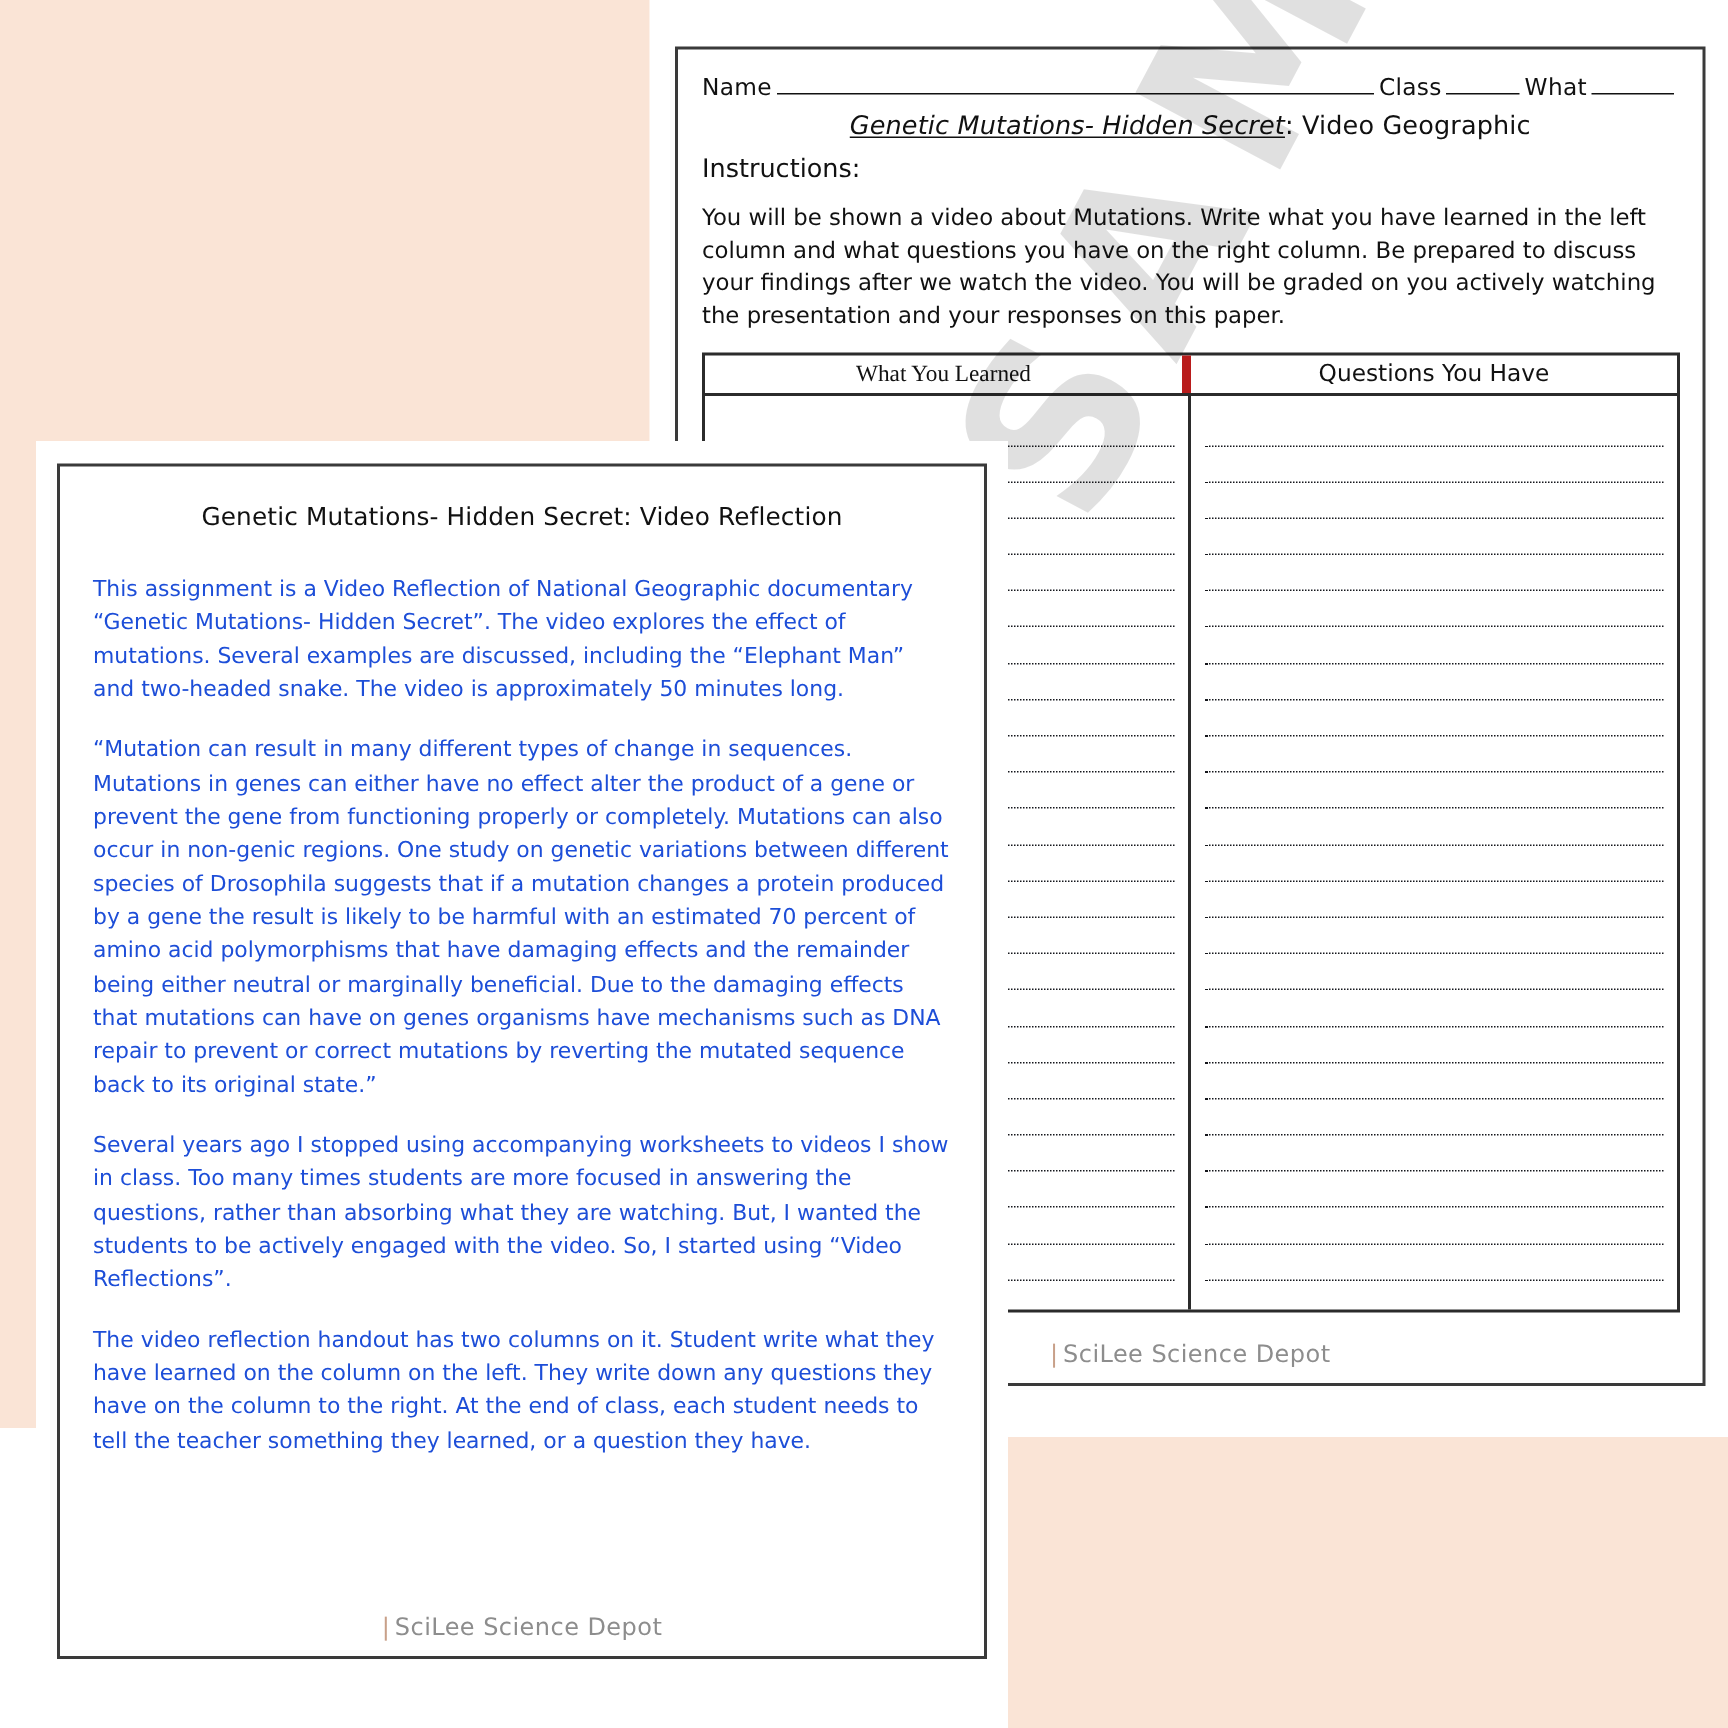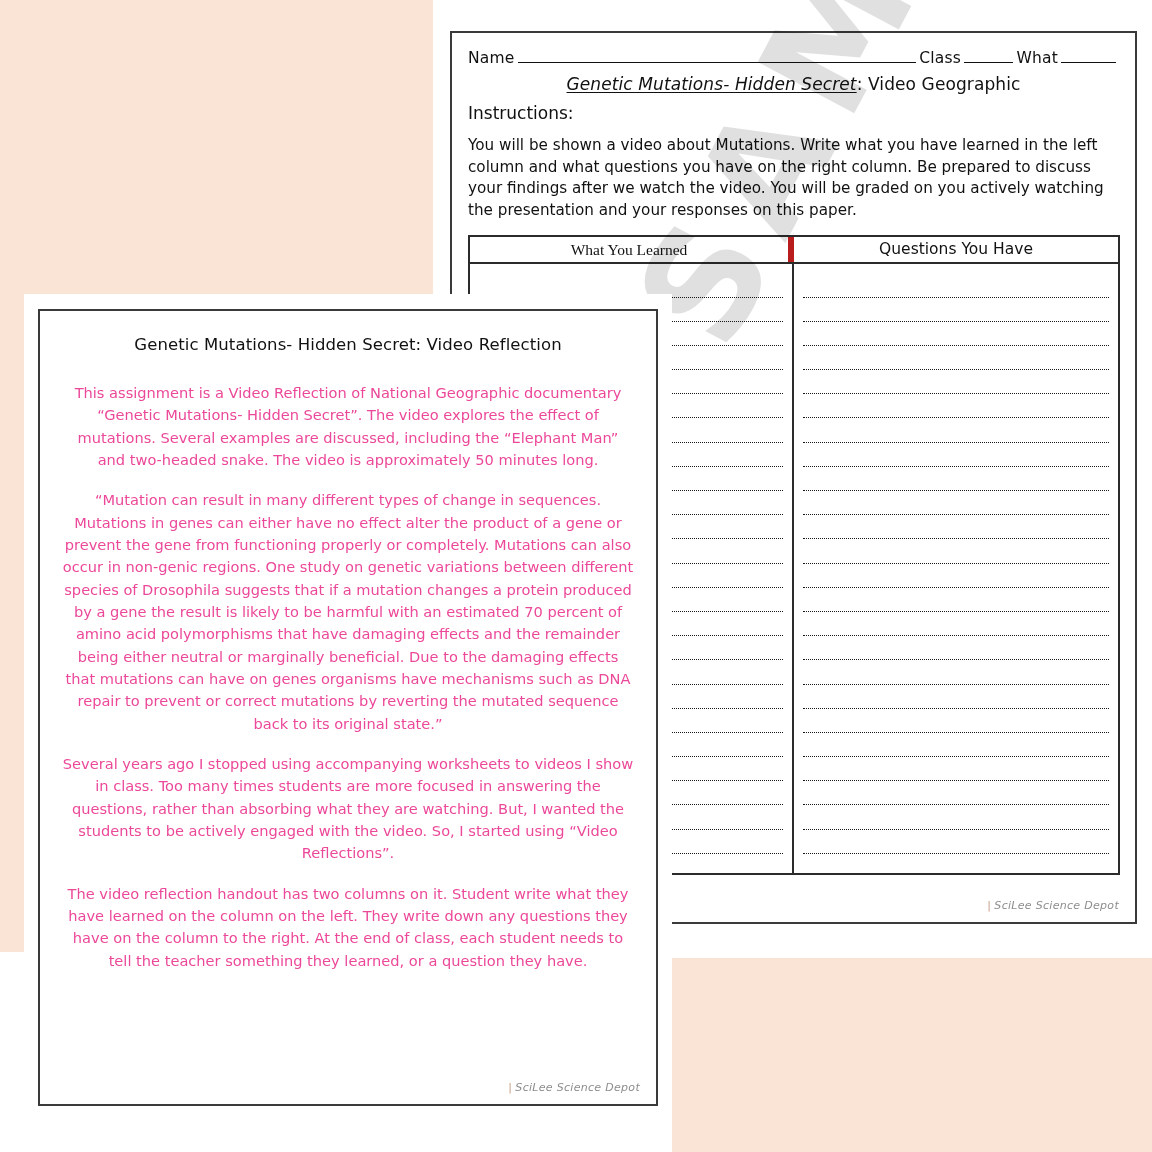--- a/index.html
+++ b/index.html
@@ -127,25 +127,24 @@
   .wk-line {
     border-bottom: 1.5px dotted #15171c;
     height: 24.2px;
     width: 100%;
   }
 
   .footer-bar {
     position: absolute;
     left: 16px; right: 16px;
     bottom: 10px;
-    text-align: right;
-    font-size: 11px;
+    text-align: center;
+    font-size: 16px;
     color: #8d8d8d;
     letter-spacing: .3px;
-    font-style: italic;
   }
   .footer-bar .bar { color: #c8a089; margin-right: 3px; }
 
   
   #watermark {
     position: absolute;
     left: 0; top: 0;
     width: 719px; height: 958px;
     z-index: 3;
     pointer-events: none;
@@ -185,23 +184,22 @@
   #front-title {
     text-align: center;
     font-size: 16.5px;
     margin: 6px 0 0 0;
     letter-spacing: .1px;
   }
   .fp {
     font-size: 14.6px;
     line-height: 1.53;
     margin: 18px 0 0 0;
-    color: #ec4899;
+    color: #1d4ed8;
     max-width: 586px;
-    text-align: center;
   }
   .fp.first { margin-top: 28px; }
 </style>
 </head>
 <body>
 
 <div id="white-base"></div>
 <div id="peach-top-left"></div>
 <div id="peach-bottom-right"></div>
 

